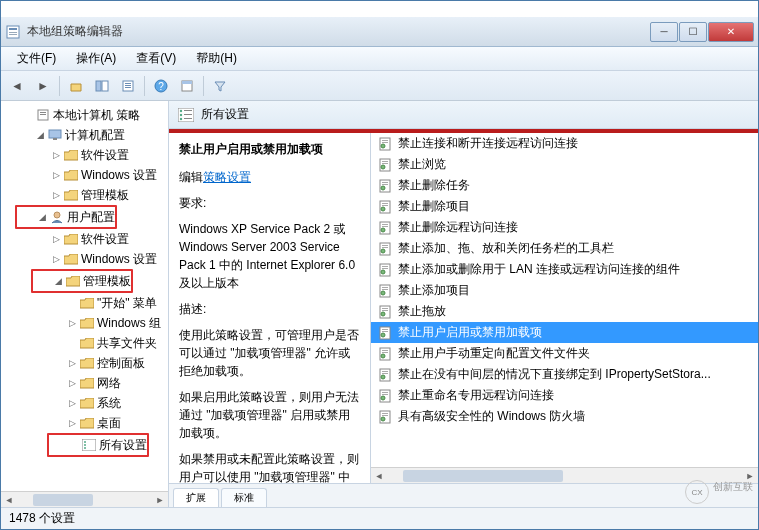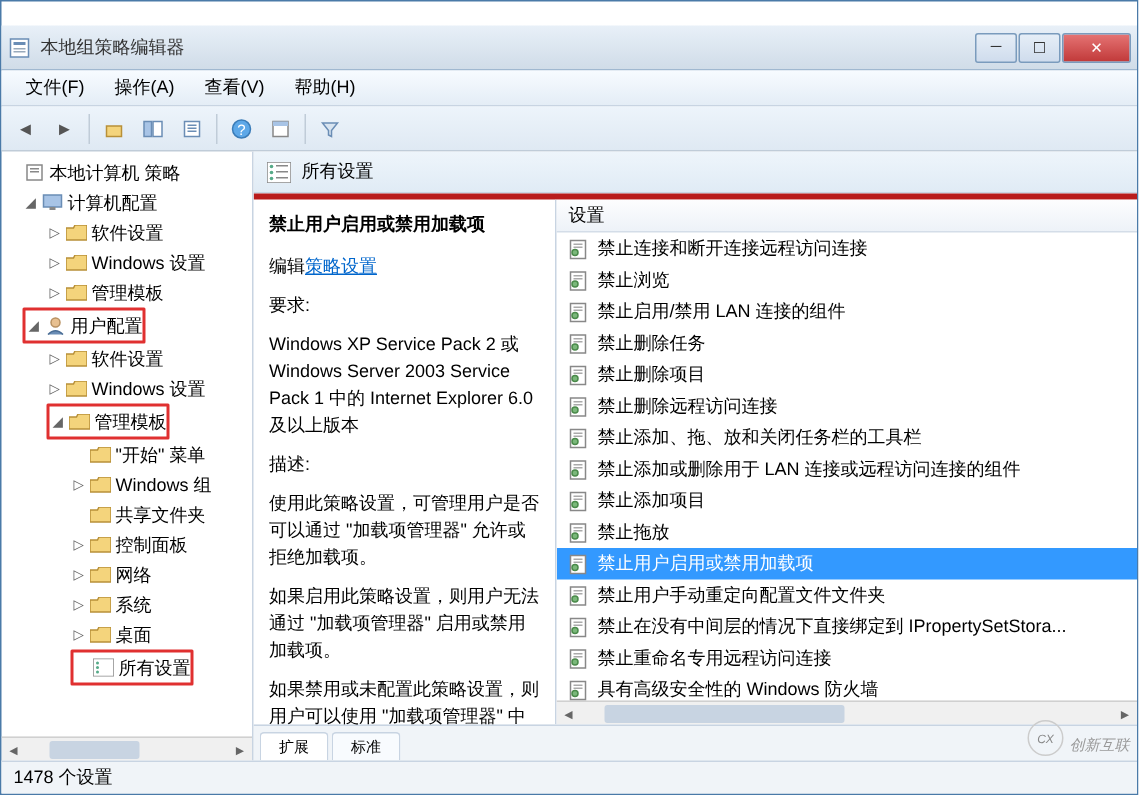--- a/index.html
+++ b/index.html
@@ -18,21 +18,21 @@
 
 .menubar { height: 24px; background: linear-gradient(#f7fbff,#e4edf6); border-bottom: 1px solid #c8d4e2; display: flex; align-items: center; padding: 0 6px; font-size: 12px; }
 .menubar span { padding: 16px 10px; cursor: pointer; }
 
 .toolbar { height: 30px; background: linear-gradient(#edf4fb,#dfe9f3); border-bottom: 1px solid #c0ccd8; display: flex; align-items: center; padding: 0 4px; gap: 2px; }
 .tool-btn { width: 24px; height: 24px; display:flex; align-items:center; justify-content:center; border:1px solid transparent; border-radius:2px; cursor:pointer; font-size:12px; color:#555; }
 .tool-sep { width:1px; height:20px; background:#c0ccd8; margin:0 2px; }
 
 .content { flex:1; display:flex; overflow:hidden; }
 .left-pane { width: 168px; border-right:1px solid #c8d4e2; overflow:hidden; font-size:12px; padding:4px 0; position:relative; }
-.tree-item { display:flex; align-items:center; height:20px; padding-left:4px; cursor:pointer; white-space:nowrap; }
+.tree-item { display:flex; align-items:center; height:20px; padding-left:4px; cursor:pointer; white-space:nowrap;margin-left:20px; }
 .tree-arrow { width:10px; display:inline-block; font-size:9px; color:#666; }
 .tree-icon { width:16px; height:16px; margin-right:2px; display:inline-flex; align-items:center; justify-content:center; font-size:11px; }
 .folder-icon svg { width:14px; height:11px; }
 .highlight-red { border: 2px solid #e03030; border-radius:1px; }
 .indent-1 { padding-left: 16px; }
 .indent-2 { padding-left: 32px; }
 .indent-3 { padding-left: 48px; }
 
 .right-pane { flex:1; display:flex; flex-direction:column; overflow:hidden; }
 .right-header { height:28px; background: linear-gradient(#eef5fb,#e0ebf5); border-bottom:1px solid #c8d4e2; display:flex; align-items:center; padding:0 8px; font-size:12px; }
@@ -54,21 +54,21 @@
 .tabs { height:24px; border-top:1px solid #c8d4e2; display:flex; align-items:flex-end; padding:0 4px; background:#f0f4f8; font-size:10px; }
 .tab { padding:2px 12px; border:1px solid #c8d4e2; border-bottom:none; background:#f8fbfe; margin-right:2px; cursor:pointer; border-radius:3px 3px 0 0; }
 .tab.active { background:#fff; }
 
 .statusbar { height:22px; border-top:1px solid #c8d4e2; background:#f0f4f8; display:flex; align-items:center; padding:0 8px; font-size:12px; }
 
 .hscroll { height:16px; background:#f0f0f0; border-top:1px solid #d0d0d0; display:flex; align-items:center; }
 .hscroll .thumb { height:12px; background:#c8d4e2; margin:0 16px; flex:0 0 60px; border-radius:2px; }
 .hscroll .arrow { width:16px; text-align:center; font-size:9px; color:#666; cursor:pointer; }
 
-.watermark { position:absolute; right:6px; bottom:26px; font-size:10px; color:#999; display:flex; align-items:flex-end; gap:4px;font-style:italic; }
+.watermark { position:absolute; right:6px; bottom:26px; font-size:10px; color:#999; display:flex; align-items:flex-start; gap:4px; }
 .watermark .wm-icon { width:24px; height:24px; border-radius:50%; border:1px solid #ccc; display:flex; align-items:center; justify-content:center; font-size:8px; color:#888; }
 </style>
 </head>
 <body>
 
 <div class="window">
   <div class="titlebar">
     <span class="titlebar-icon">
       <svg width="14" height="14">
           <rect x="1" y="1" width="12" height="12" fill="#fff" stroke="#6a8db5"></rect>
@@ -334,21 +334,20 @@
           <p><span>编辑</span><a>策略设置</a></p>
           <p>要求:</p>
           <p>Windows XP Service Pack 2 或 Windows Server 2003 Service Pack 1 中的 Internet Explorer 6.0 及以上版本</p>
           <p>描述:</p>
           <p>使用此策略设置，可管理用户是否可以通过 "加载项管理器" 允许或拒绝加载项。</p>
           <p>如果启用此策略设置，则用户无法通过 "加载项管理器" 启用或禁用加载项。</p>
           <p>如果禁用或未配置此策略设置，则用户可以使用 "加载项管理器" 中</p>
         </div>
 
         <div class="list-col">
-          <div class="list-header">设置</div>
           <div class="list-body" id="settings-list">
               <div class="list-row">
                 <span class="row-icon">
                   <svg width="14" height="14">
                     <rect x="2" y="1" width="10" height="12" fill="#fff" stroke="#888"></rect>
                     <rect x="4" y="3" width="6" height="1" fill="#aaa"></rect>
                     <rect x="4" y="5" width="6" height="1" fill="#aaa"></rect>
                     <circle cx="5" cy="9" r="2" fill="#7ab87a" stroke="#4a8a4a"></circle>
                   </svg>
                 </span>
@@ -357,31 +356,20 @@
               <div class="list-row">
                 <span class="row-icon">
                   <svg width="14" height="14">
                     <rect x="2" y="1" width="10" height="12" fill="#fff" stroke="#888"></rect>
                     <rect x="4" y="3" width="6" height="1" fill="#aaa"></rect>
                     <rect x="4" y="5" width="6" height="1" fill="#aaa"></rect>
                     <circle cx="5" cy="9" r="2" fill="#7ab87a" stroke="#4a8a4a"></circle>
                   </svg>
                 </span>
                 <span>禁止浏览</span>
-              </div>
-              <div class="list-row">
-                <span class="row-icon">
-                  <svg width="14" height="14">
-                    <rect x="2" y="1" width="10" height="12" fill="#fff" stroke="#888"></rect>
-                    <rect x="4" y="3" width="6" height="1" fill="#aaa"></rect>
-                    <rect x="4" y="5" width="6" height="1" fill="#aaa"></rect>
-                    <circle cx="5" cy="9" r="2" fill="#7ab87a" stroke="#4a8a4a"></circle>
-                  </svg>
-                </span>
-                <span>禁止启用/禁用 LAN 连接的组件</span>
               </div>
               <div class="list-row">
                 <span class="row-icon">
                   <svg width="14" height="14">
                     <rect x="2" y="1" width="10" height="12" fill="#fff" stroke="#888"></rect>
                     <rect x="4" y="3" width="6" height="1" fill="#aaa"></rect>
                     <rect x="4" y="5" width="6" height="1" fill="#aaa"></rect>
                     <circle cx="5" cy="9" r="2" fill="#7ab87a" stroke="#4a8a4a"></circle>
                   </svg>
                 </span>

